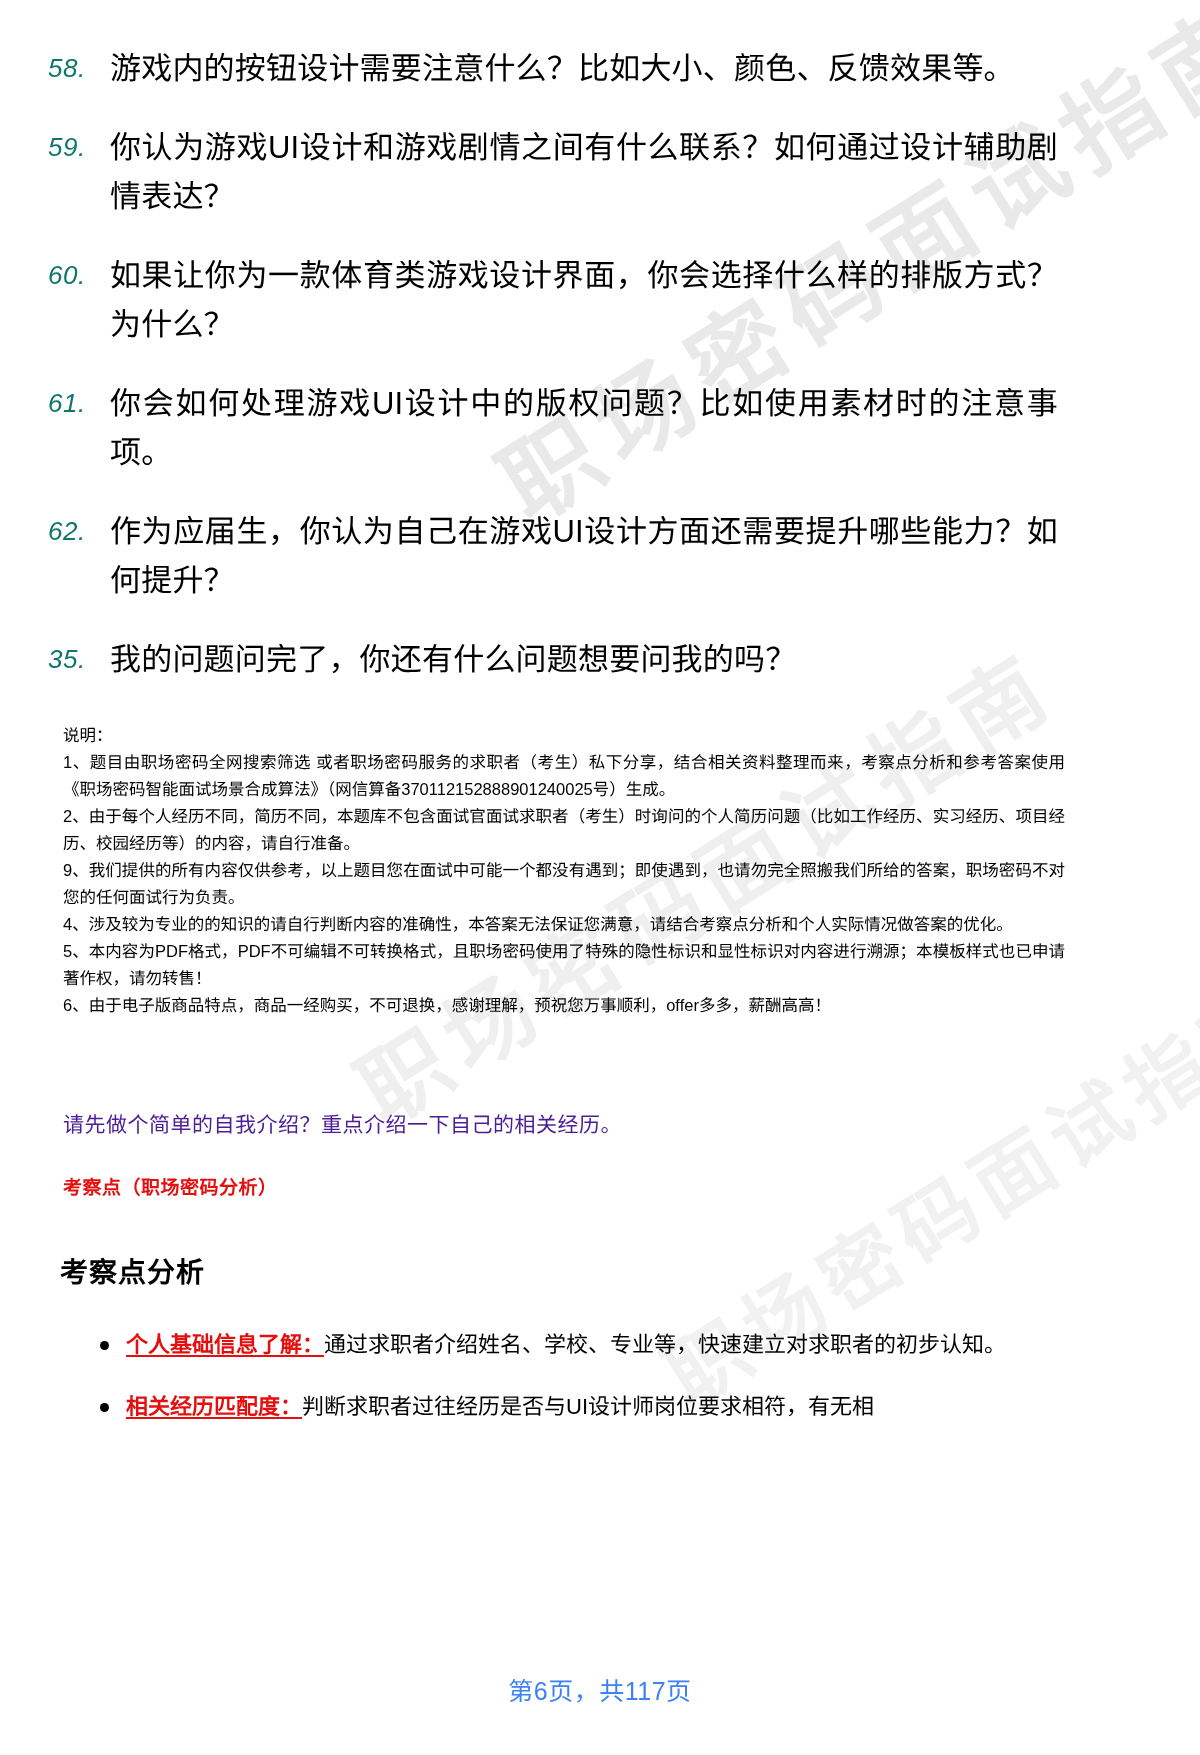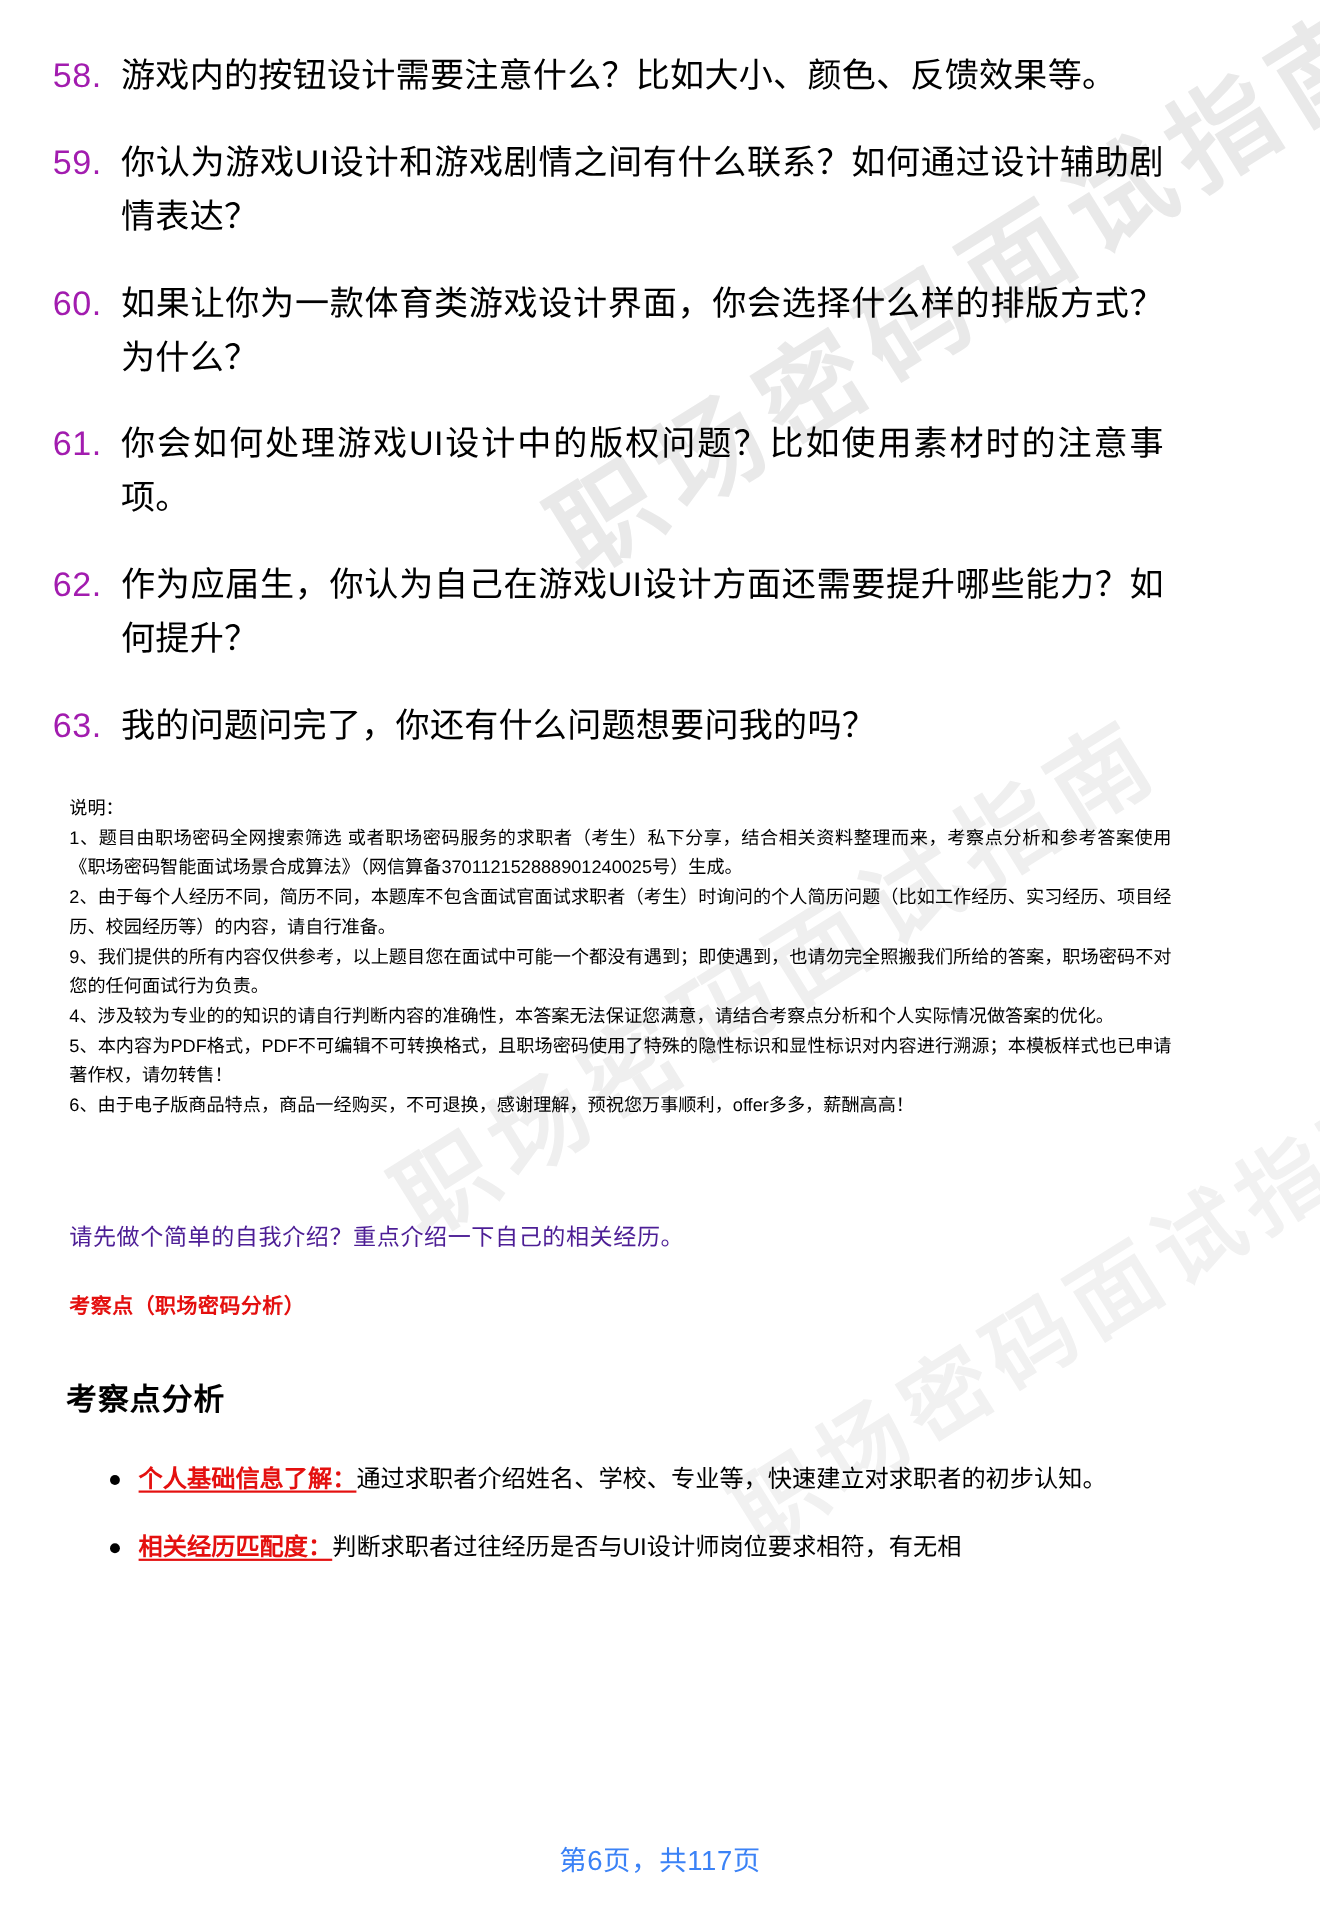--- a/index.html
+++ b/index.html
@@ -83,24 +83,25 @@
     width: 1010px;
   }
   .question-item {
     display: flex;
     align-items: flex-start;
     margin-bottom: 30px;
   }
   .q-num {
     flex: 0 0 auto;
     width: 62px;
-    font-size: 31px;
+    font-size: 26px;
     line-height: 49px;
-    color: #a21caf;
-    letter-spacing: 0.5px;
+    color: #0f766e;
+    letter-spacing: 0.5px;
+    font-style: italic;
   }
   .q-text {
     flex: 1 1 auto;
     font-size: 31px;
     line-height: 49px;
     color: #000;
     letter-spacing: 0.2px;
     text-align: justify;
   }
 
@@ -235,21 +236,21 @@
         <div class="q-num">61.</div>
         <div class="q-text">你会如何处理游戏UI设计中的版权问题？比如使用素材时的注意事项。</div>
       </div>
 
       <div class="question-item">
         <div class="q-num">62.</div>
         <div class="q-text">作为应届生，你认为自己在游戏UI设计方面还需要提升哪些能力？如何提升？</div>
       </div>
 
       <div class="question-item">
-        <div class="q-num">63.</div>
+        <div class="q-num">35.</div>
         <div class="q-text">我的问题问完了，你还有什么问题想要问我的吗？</div>
       </div>
 
     </div>
 
     <div class="notes">
       <div class="notes-title">说明：</div>
       <div class="note-line">1、题目由职场密码全网搜索筛选 或者职场密码服务的求职者（考生）私下分享，结合相关资料整理而来，考察点分析和参考答案使用《职场密码智能面试场景合成算法》（网信算备370112152888901240025号）生成。</div>
       <div class="note-line">2、由于每个人经历不同，简历不同，本题库不包含面试官面试求职者（考生）时询问的个人简历问题（比如工作经历、实习经历、项目经历、校园经历等）的内容，请自行准备。</div>
       <div class="note-line">9、我们提供的所有内容仅供参考，以上题目您在面试中可能一个都没有遇到；即使遇到，也请勿完全照搬我们所给的答案，职场密码不对您的任何面试行为负责。</div>

